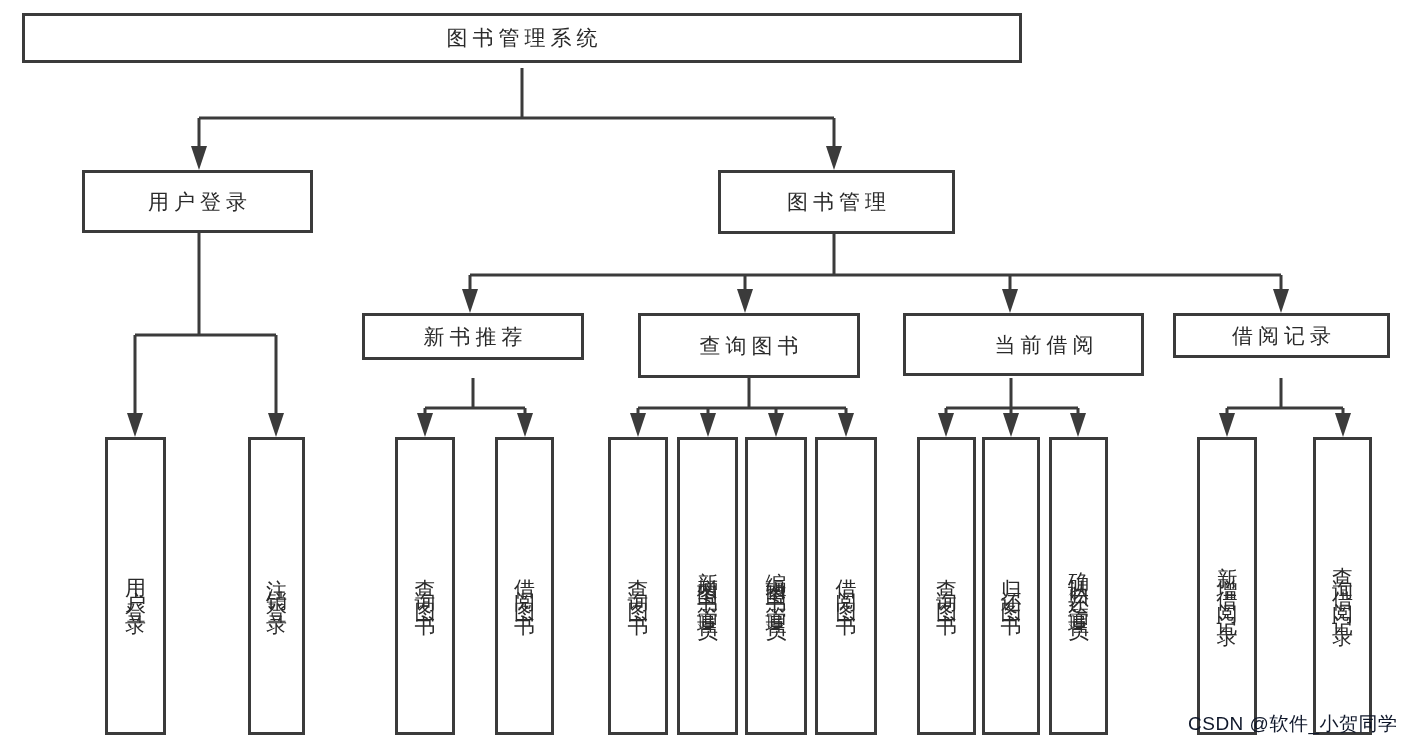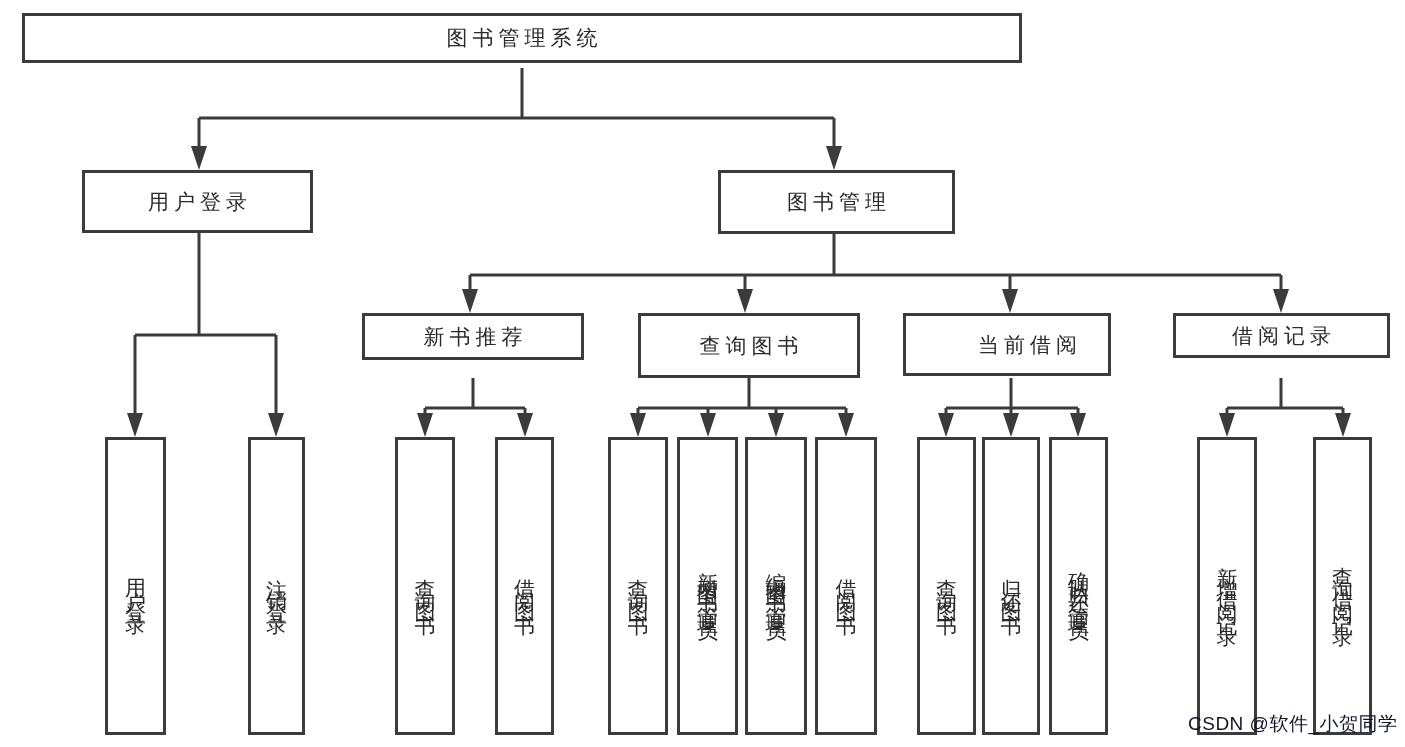--- a/index.html
+++ b/index.html
@@ -16,21 +16,21 @@
   .hlabel { font-size:21px; letter-spacing:5px; text-indent:5px; white-space:nowrap; }
   .vleaf  { writing-mode:vertical-rl; text-orientation:mixed;
             font-size:21px; letter-spacing:12px; }
   .vleaf.long { letter-spacing:7px; }
   
   .n-root   { left:22px;   top:13px;  width:1000px; height:50px;text-align:right; }
   .n-ulogin { left:82px;   top:170px; width:231px;  height:63px; }
   .n-bmgmt  { left:718px;  top:170px; width:237px;  height:64px; }
   .n-nbr    { left:362px;  top:313px; width:222px;  height:47px; }
   .n-bb     { left:638px;  top:313px; width:222px;  height:65px; }
-  .n-cb     { left:903px;  top:313px; width:208px;  height:63px;padding-left:41px; }
+  .n-cb     { left:903px;  top:313px; width:241px;  height:63px;padding-left:41px; }
   .n-brr    { left:1173px; top:313px; width:217px;  height:45px; }
   .leaf     { top:437px; height:298px; }
   .l1  { left:105px;  width:61px; }
   .l2  { left:248px;  width:57px; }
   .l3  { left:395px;  width:60px; }
   .l4  { left:495px;  width:59px; }
   .l5  { left:608px;  width:60px; }
   .l6  { left:677px;  width:61px; }
   .l7  { left:745px;  width:62px; }
   .l8  { left:815px;  width:62px; }

